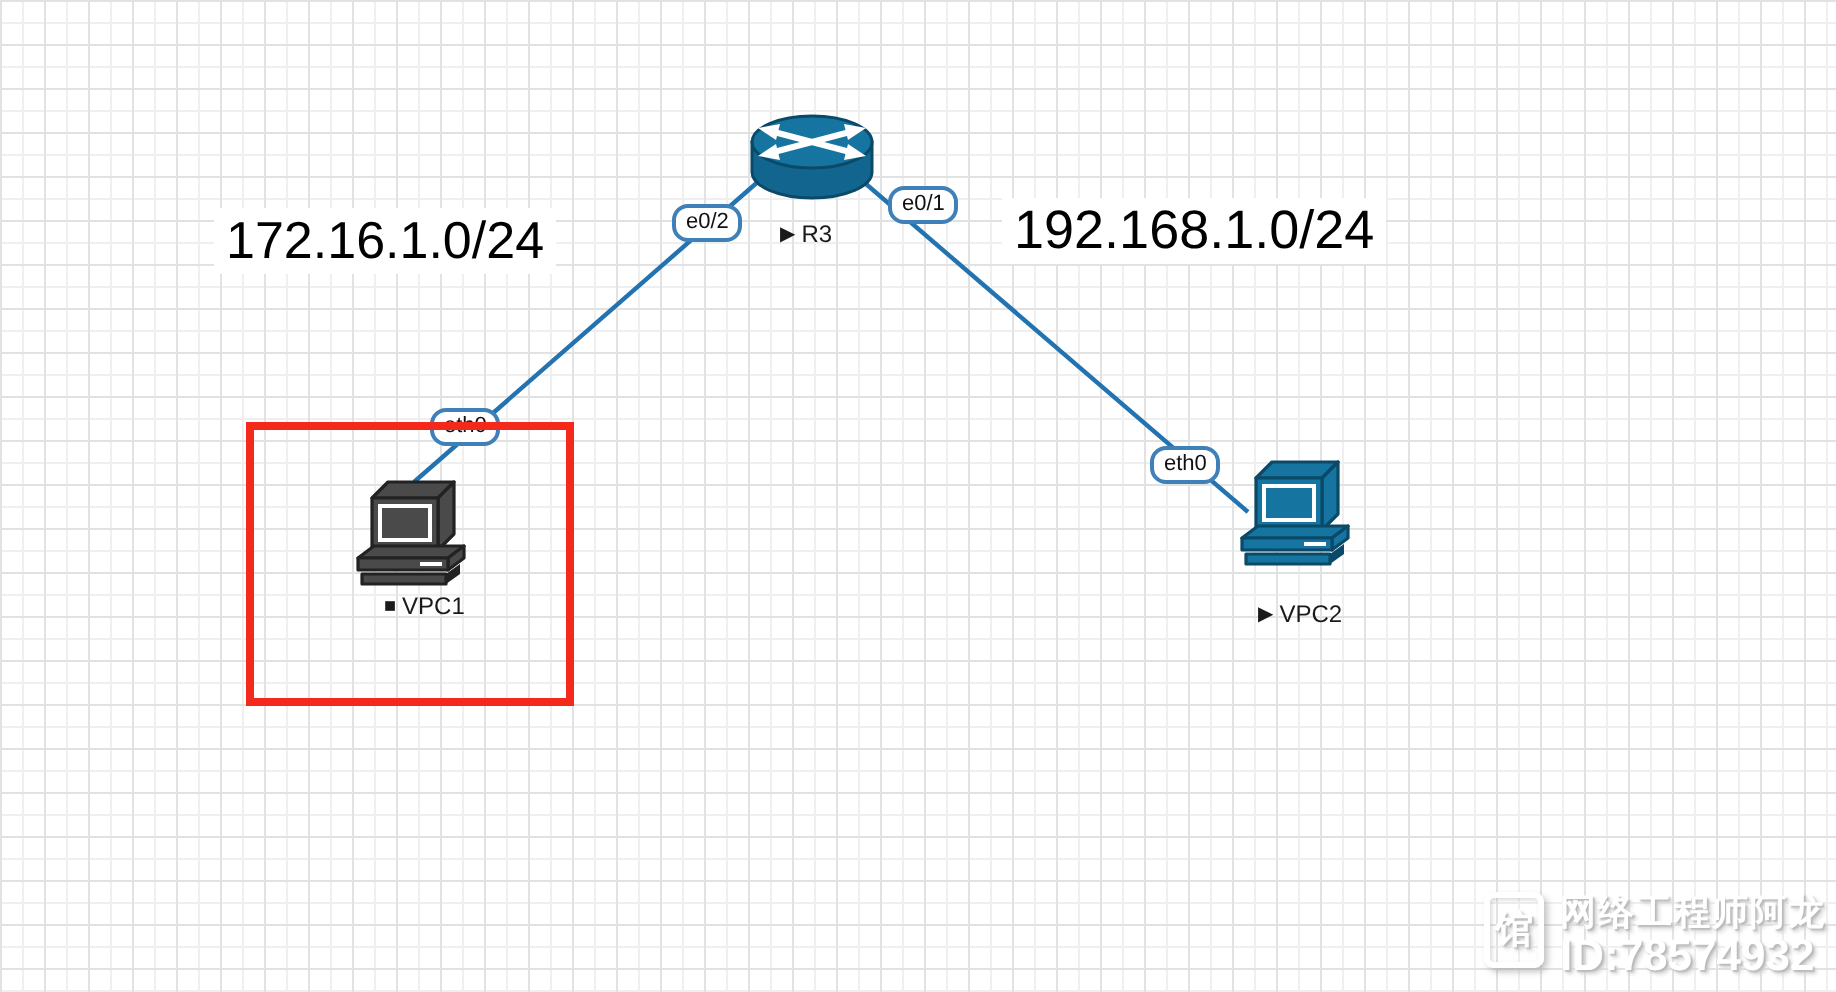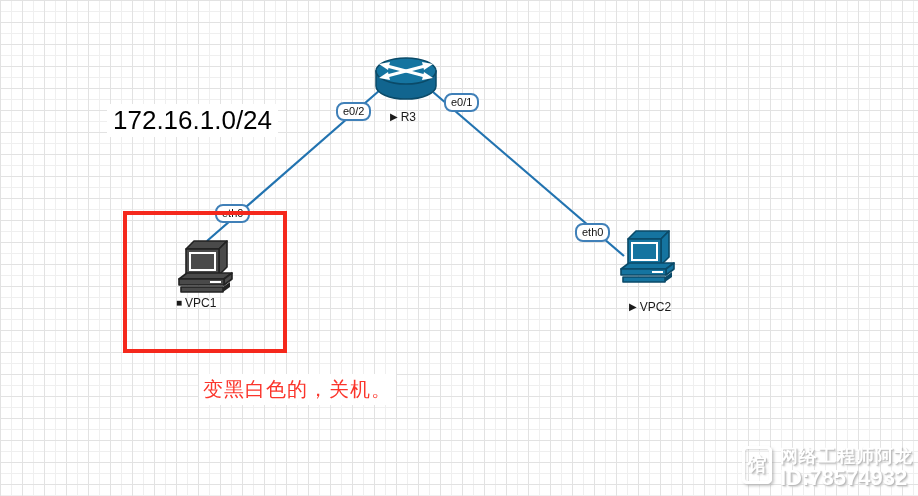--- a/index.html
+++ b/index.html
@@ -74,20 +74,21 @@
 <body>
 
 <div class="canvas">
 
   <svg class="links" width="918" height="496">
     <line class="link-line" x1="380" y1="90" x2="207" y2="241"></line>
     <line class="link-line" x1="433" y1="92" x2="624" y2="256"></line>
   </svg>
 
   <div class="ip-label" style="left:107px;top:104px;">172.16.1.0/24</div>
+  <div class="ip-label" style="left:501px;top:99px;font-size:27px;">192.168.1.0/24</div>
 
   <div class="node" style="left:374px;top:57px;">
     <svg viewBox="0 0 64 46" width="64" height="46">
       <path class="cyl-body" d="M2,14 L2,29 A30,13 0 0 0 62,29 L62,14 Z"></path>
       <ellipse class="cyl-top" cx="32" cy="14" rx="30" ry="13"></ellipse>
       <g class="arrows">
         <line x1="13" y1="9" x2="51" y2="19"></line>
         <line x1="51" y1="9" x2="13" y2="19"></line>
         <polygon points="5,7 16,5 14,13"></polygon>
         <polygon points="59,21 48,23 50,15"></polygon>
@@ -112,21 +113,21 @@
       <rect class="face" x="9" y="12" width="33" height="26"></rect>
       <rect class="bezel" x="13" y="16" width="25" height="17"></rect>
       <polygon class="face" points="2,42 47,42 55,36 10,36"></polygon>
       <polygon class="face" points="47,42 55,36 55,42 47,48"></polygon>
       <rect class="face" x="2" y="42" width="45" height="6"></rect>
       <line class="slot" x1="33" y1="45" x2="44" y2="45"></line>
       <rect class="face" x="4" y="50" width="42" height="5"></rect>
       <polygon class="dark" points="46,55 46,50 53,45 53,50"></polygon>
     </svg>
   </div>
-  <div class="dev-label" style="left:176px;top:296px;">
+  <div class="dev-label" style="left:192px;top:296px;">
     <span class="glyph">■</span><span>VPC1</span>
   </div>
 
   <div class="node" style="left:619px;top:227px;">
     <svg class="pc-icon teal" viewBox="0 0 64 56" width="64" height="56">
       <polygon class="face" points="9,12 42,12 50,4 17,4"></polygon>
       <polygon class="face" points="42,12 50,4 50,30 42,38"></polygon>
       <rect class="face" x="9" y="12" width="33" height="26"></rect>
       <rect class="bezel" x="13" y="16" width="25" height="17"></rect>
       <polygon class="face" points="2,42 47,42 55,36 10,36"></polygon>
@@ -135,21 +136,20 @@
       <line class="slot" x1="33" y1="45" x2="44" y2="45"></line>
       <rect class="face" x="4" y="50" width="42" height="5"></rect>
       <polygon class="dark" points="46,55 46,50 53,45 53,50"></polygon>
     </svg>
   </div>
   <div class="dev-label" style="left:629px;top:300px;">
     <span class="glyph">▶</span><span>VPC2</span>
   </div>
 
   <div class="highlight-rect"></div>
-  <div class="annotation">变黑白色的，关机。</div>
 
   <div class="watermark">
     <div class="wm-logo">
       <span>馆</span>
     </div>
     <div class="wm-text">
       <div class="wm-title">网络工程师阿龙</div>
       <div class="wm-id">ID:78574932</div>
     </div>
   </div>

